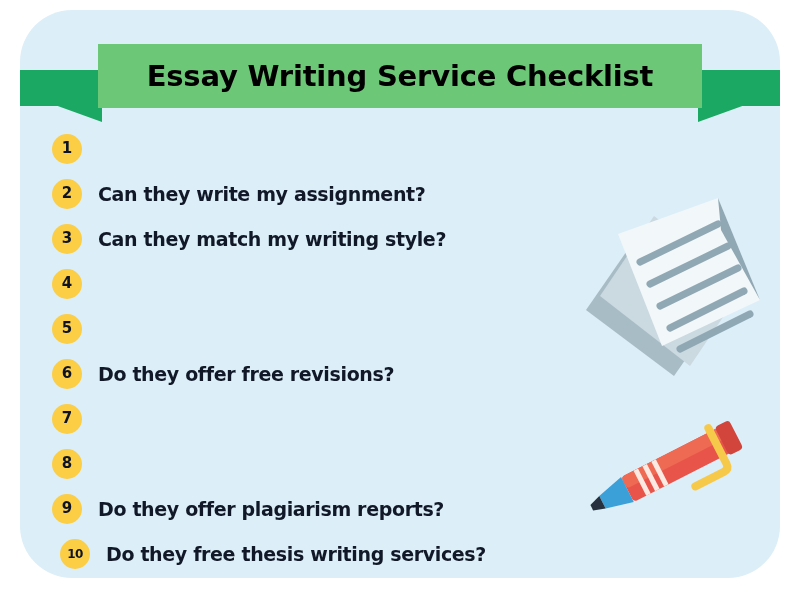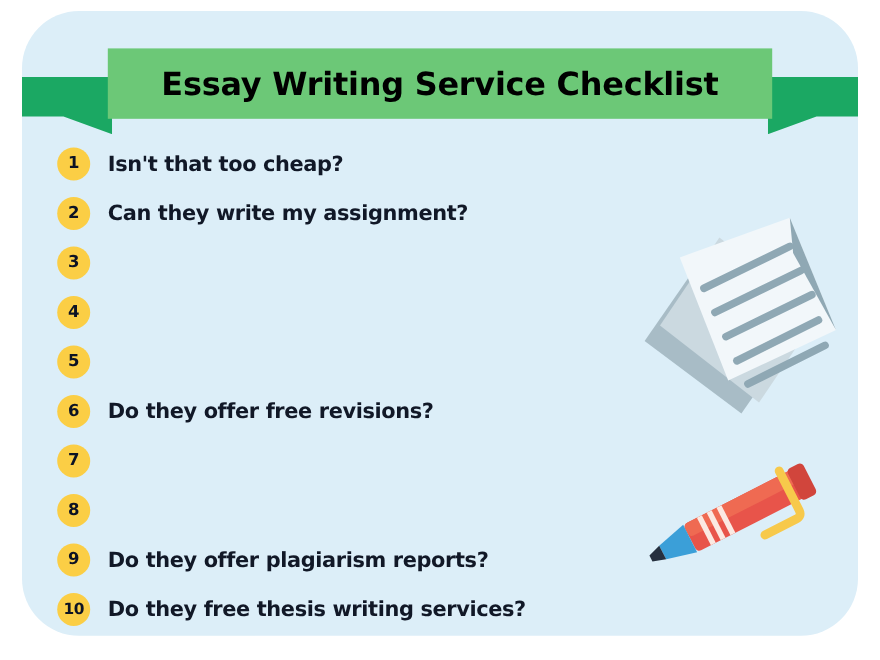--- a/index.html
+++ b/index.html
@@ -76,21 +76,21 @@
     width:30px; height:30px;
     border-radius:50%;
     background:#fbce45;
     display:flex; align-items:center; justify-content:center;
     font-family:"DejaVu Sans", sans-serif;
     font-size:15px;
     font-weight:bold;
     color:#0d1324;
     line-height:1;
   }
-  .badge.two-digit { font-size:14px; letter-spacing:-0.5px; }
+  .badge.two-digit { font-size:12px; letter-spacing:-0.5px;margin-left:8px; }
 
   .item-text {
     font-family:"DejaVu Sans", sans-serif;
     font-size:19px;
     font-weight:bold;
     color:#111827;
     letter-spacing:-0.35px;
     white-space:nowrap;
   }
 
@@ -111,30 +111,30 @@
     <div class="ribbon-tail right"></div>
     <div class="ribbon-band">
       <span class="ribbon-title">Essay Writing Service Checklist</span>
     </div>
   </div>
 
   <div class="checklist">
 
     <div class="list-item">
       <span class="badge">1</span>
-      <span class="item-text">Isn't that too cheap?</span>
     </div>
 
     <div class="list-item">
       <span class="badge">2</span>
       <span class="item-text">Can they write my assignment?</span>
     </div>
 
     <div class="list-item">
       <span class="badge">3</span>
+      <span class="item-text">Can they match my writing style?</span>
     </div>
 
     <div class="list-item">
       <span class="badge">4</span>
     </div>
 
     <div class="list-item">
       <span class="badge">5</span>
     </div>
 

